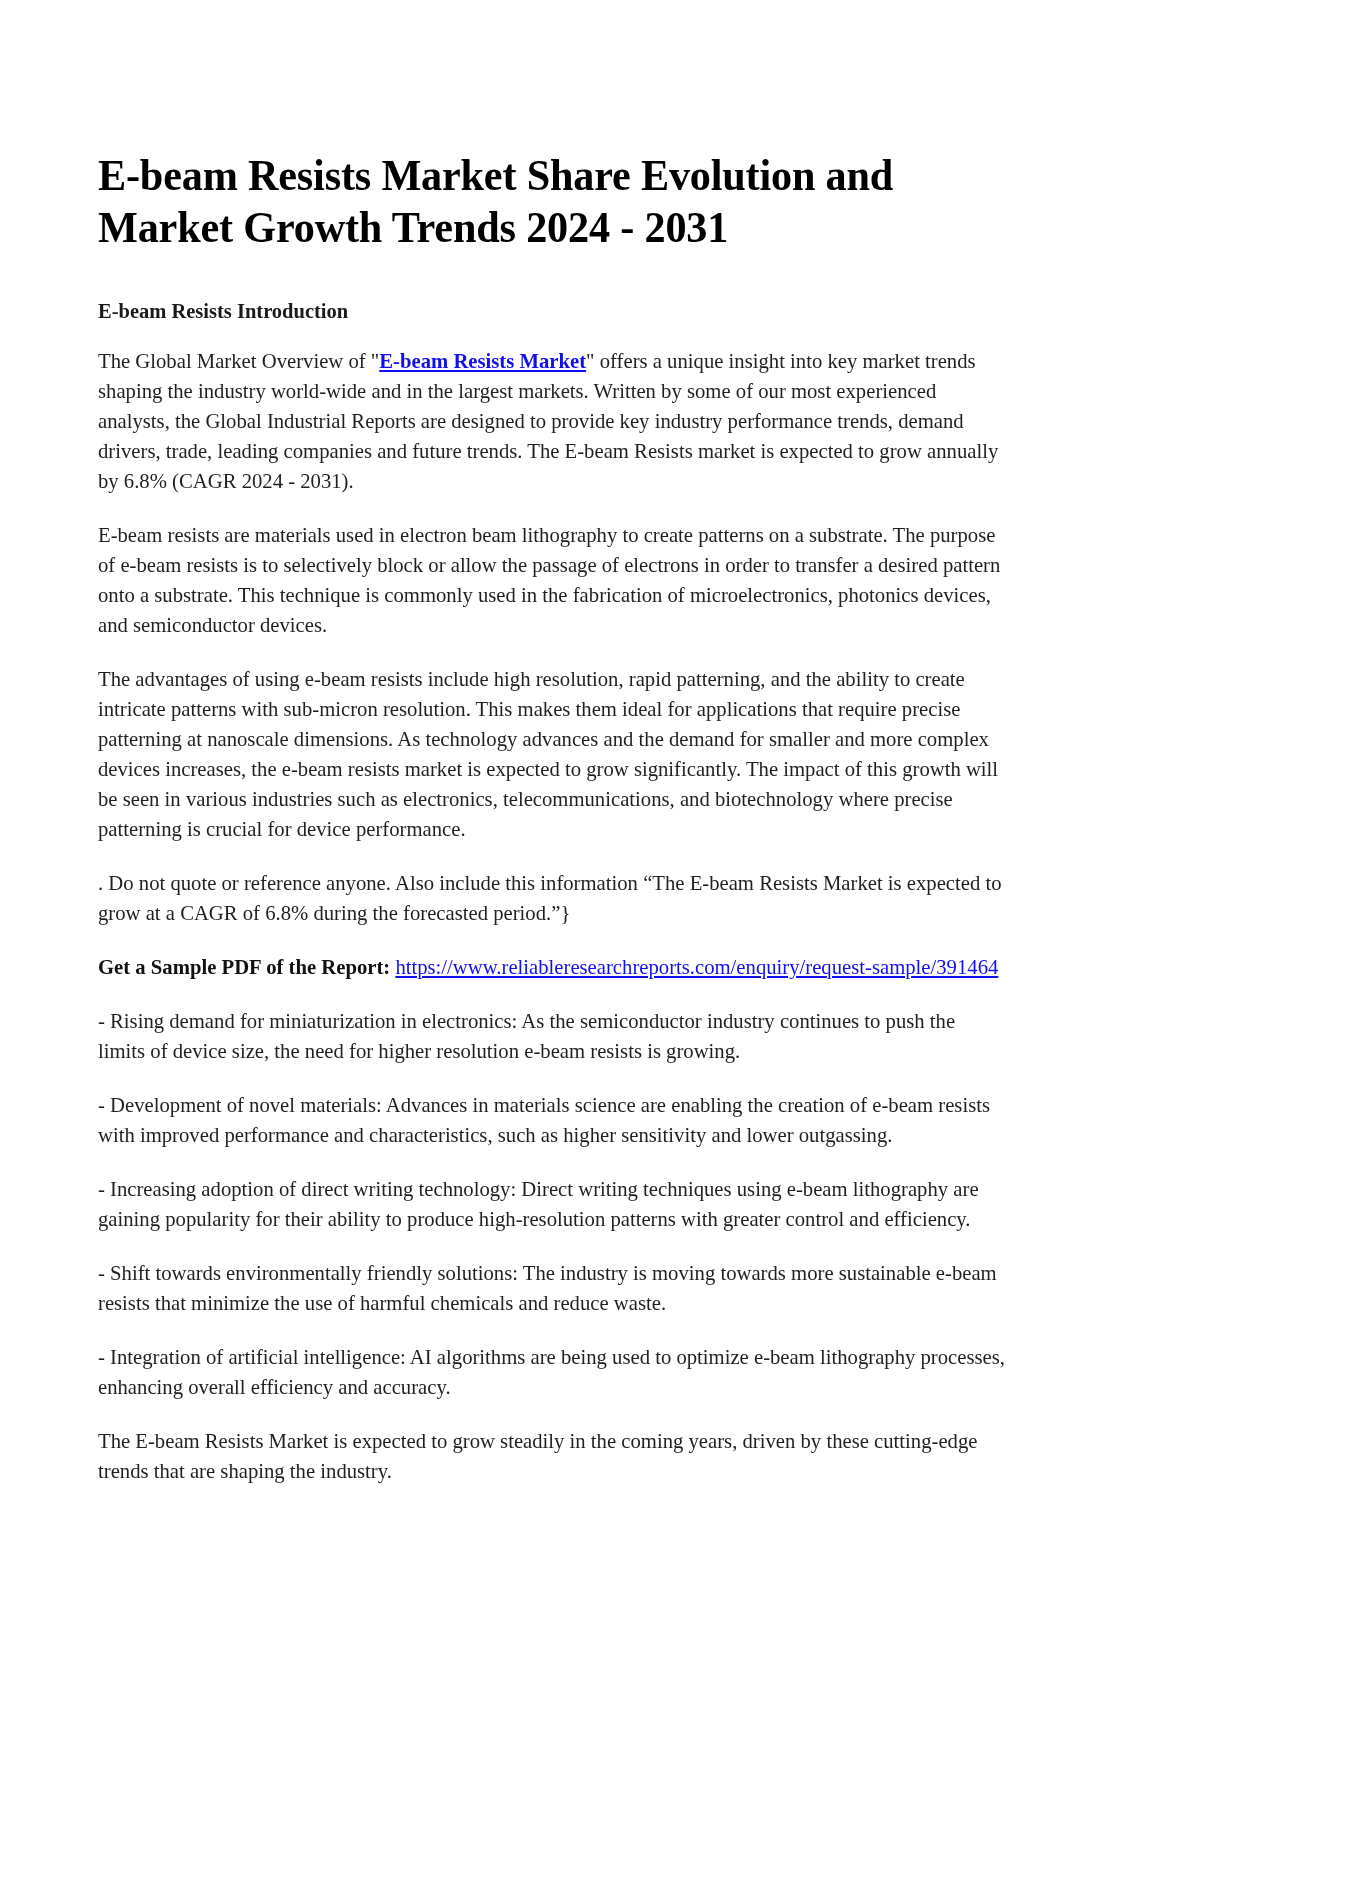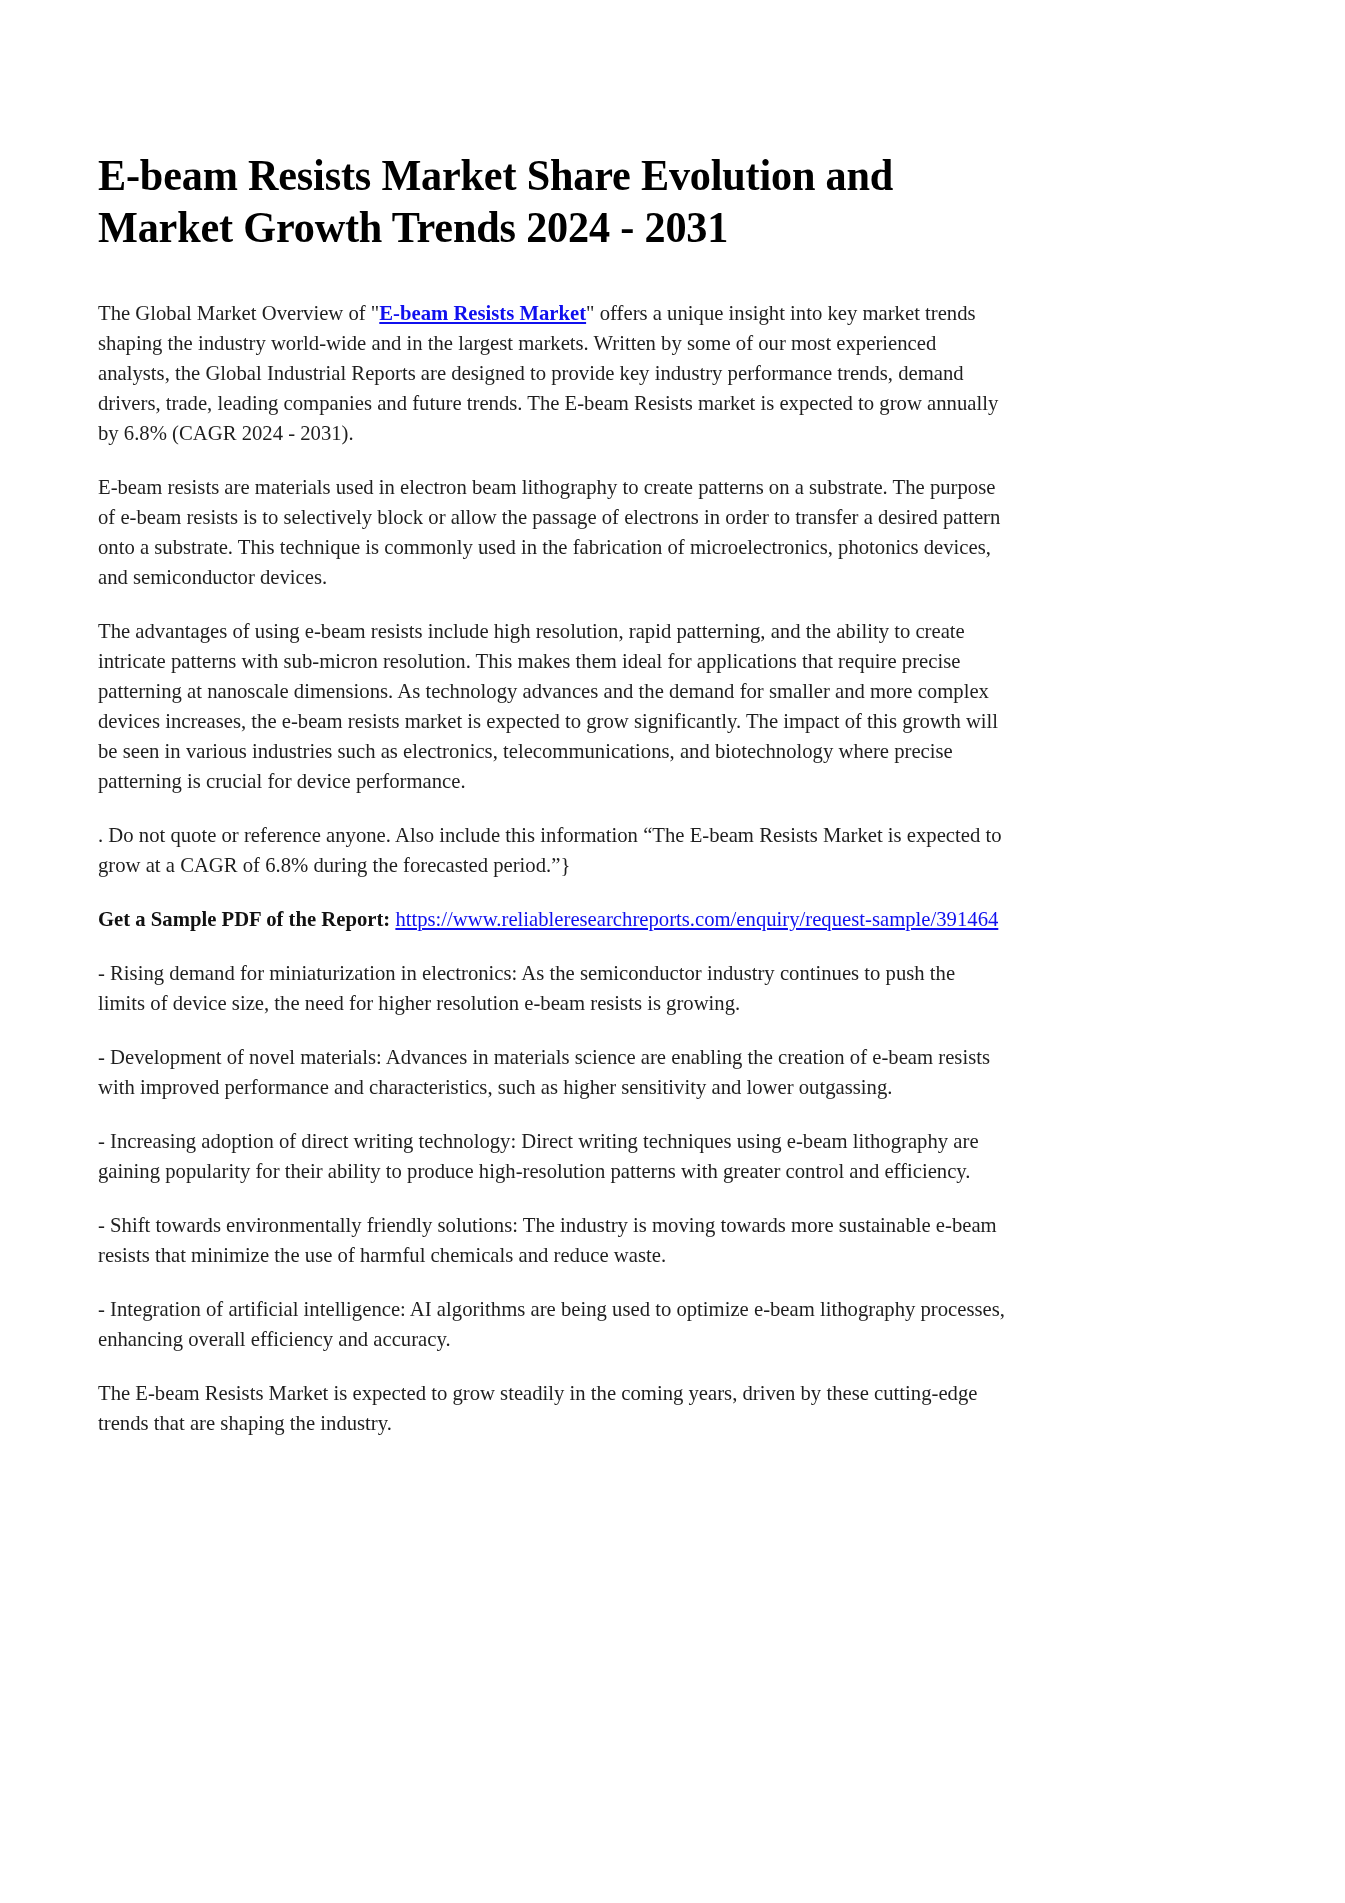--- a/index.html
+++ b/index.html
@@ -65,20 +65,21 @@
   }
   .inline-bold { font-weight: bold; color: #111111; }
 </style>
 </head>
 <body>
 
 <div class="page">
 
   <h1 class="doc-title">E-beam Resists Market Share Evolution and Market Growth Trends 2024 - 2031</h1>
 
+  <h2 class="section-heading">E-beam Resists Introduction</h2>
 
   <p class="body-par"><span>The Global Market Overview of "</span><a class="link bold" href="#">E-beam Resists Market</a><span>" offers a unique insight into key market trends shaping the industry world-wide and in the largest markets. Written by some of our most experienced analysts, the Global Industrial Reports are designed to provide key industry performance trends, demand drivers, trade, leading companies and future trends. The E-beam Resists market is expected to grow annually by 6.8% (CAGR 2024 - 2031).</span></p>
 
   <p class="body-par">E-beam resists are materials used in electron beam lithography to create patterns on a substrate. The purpose of e-beam resists is to selectively block or allow the passage of electrons in order to transfer a desired pattern onto a substrate. This technique is commonly used in the fabrication of microelectronics, photonics devices, and semiconductor devices.</p>
 
   <p class="body-par">The advantages of using e-beam resists include high resolution, rapid patterning, and the ability to create intricate patterns with sub-micron resolution. This makes them ideal for applications that require precise patterning at nanoscale dimensions. As technology advances and the demand for smaller and more complex devices increases, the e-beam resists market is expected to grow significantly. The impact of this growth will be seen in various industries such as electronics, telecommunications, and biotechnology where precise patterning is crucial for device performance.</p>
 
   <p class="body-par">. Do not quote or reference anyone. Also include this information “The E-beam Resists Market is expected to grow at a CAGR of 6.8% during the forecasted period.”}</p>
 
   <p class="body-par"><span class="inline-bold">Get a Sample PDF of the Report:</span><span>&nbsp;</span><a class="url-link" href="#">https://www.reliableresearchreports.com/enquiry/request-sample/391464</a></p>

